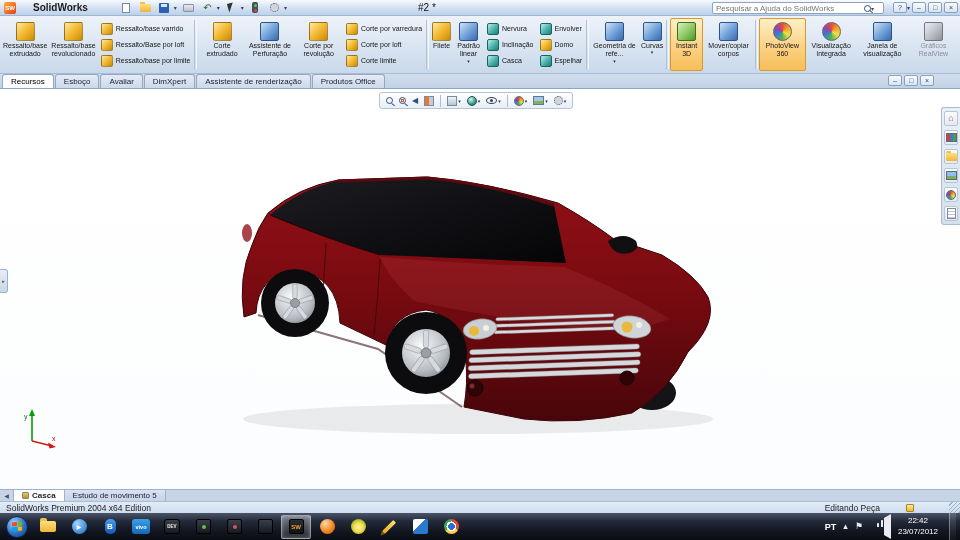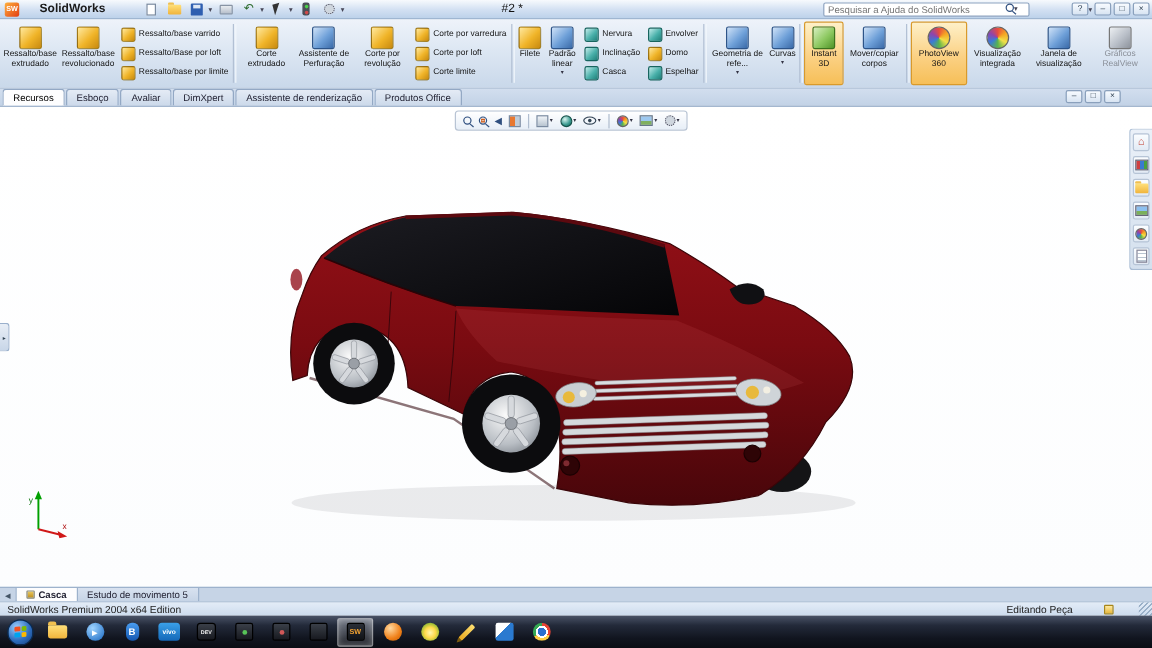--- a/index.html
+++ b/index.html
@@ -9,21 +9,21 @@
   i{font-style:normal}
 
   
   #titlebar{height:16px;background:linear-gradient(#f7fafd,#d2e0f2 55%,#bdd2ea);border-bottom:1px solid #9fb6d1;display:flex;align-items:center;padding:0 4px;gap:17px;position:relative;z-index:5}
   .swlogo{width:12px;height:12px;border-radius:2px;background:linear-gradient(135deg,#ffb23e,#e23c12);display:flex;align-items:center;justify-content:center;color:#fff;font-size:6px;font-weight:bold;flex:none}
   .appname{font-size:10px;font-weight:bold;color:#1a1a1a;margin-right:14px}
   .tb{display:flex;align-items:center;gap:4px}
   .tbi{width:15px;height:14px;display:flex;align-items:center;justify-content:center;border-radius:2px}
   .caret{font-size:6px;color:#445;margin-left:-2px}
   .doctitle{position:absolute;left:418px;top:2px;font-size:10px;color:#111}
-  .search{position:absolute;right:102px;top:2px;display:flex;background:#fff;border:1px solid #8ea4c0;border-radius:2px;height:12px;width:172px;padding:0 3px;gap:2px}
+  .search{position:absolute;right:76px;top:2px;display:flex;align-items:center;background:#fff;border:1px solid #8ea4c0;border-radius:2px;height:12px;width:172px;padding:0 3px;gap:2px}
   .search input{border:none;outline:none;font-size:8px;width:146px;font-family:inherit;background:transparent;color:#555}
   .mag{width:7px;height:7px;border:1.4px solid #2f4f7f;border-radius:50%;position:relative;display:inline-block;flex:none}
   .mag::after{content:"";position:absolute;width:4px;height:1.4px;background:#2f4f7f;right:-3px;bottom:-2px;transform:rotate(40deg)}
   .mag.area::before{content:"";position:absolute;inset:1px;border:1px dashed #d06020}
   .titctl{position:absolute;right:2px;top:2px;display:flex;gap:2px;align-items:center}
   .wbtn{min-width:14px;height:11px;border:1px solid #8aa0bc;background:linear-gradient(#f8fbff,#d8e4f2);font-size:7px;display:flex;align-items:center;justify-content:center;border-radius:2px;color:#345;padding:0 2px}
 
   
   .pageic{width:8px;height:10px;background:#fff;border:1px solid #7a8aa0}
   .folderic{width:11px;height:8px;background:linear-gradient(#ffe07a,#f0b43c);border-radius:1px;position:relative}
@@ -94,21 +94,21 @@
   .propic{width:9px;height:11px;background:repeating-linear-gradient(#fff 0 2px,#b8c4d0 2px 3px);border:1px solid #889}
 
   
   #doctabs{position:absolute;top:489px;left:0;width:960px;height:12px;background:#c6d4e6;border-top:1px solid #9db2cc;display:flex;align-items:stretch;font-size:8px}
   .dscroll{width:14px;display:flex;align-items:center;justify-content:center;font-size:6px;color:#456;border-right:1px solid #9db2cc}
   .dtab{padding:0 8px;display:flex;align-items:center;gap:3px;border-right:1px solid #9db2cc;background:linear-gradient(#d8e2f0,#c6d4e6);color:#223}
   .dtab.active{background:#fdfdfe;font-weight:bold}
   .dticon{width:7px;height:7px;background:linear-gradient(#e8c860,#c09020);border:1px solid #887;border-radius:1px}
 
   #statusbar{position:absolute;top:501px;left:0;width:960px;height:12px;background:linear-gradient(#e3ecf7,#cddcee);border-top:1px solid #a8bcd4;display:flex;align-items:center;font-size:8.5px;color:#222;padding:0 6px}
-  #statusright{margin-left:auto;display:flex;align-items:center;gap:26px;margin-right:26px}
+  #statusright{margin-left:auto;display:flex;align-items:center;gap:26px;margin-right:40px}
   .noteic{width:8px;height:8px;background:linear-gradient(#ffe9a0,#e8b93c);border:1px solid #a88618;border-radius:1px}
   .grip{position:absolute;right:0;bottom:0;width:11px;height:11px;background:repeating-linear-gradient(135deg,transparent 0 2px,#9ab0c8 2px 3px)}
 
   
   #taskbar{position:absolute;top:513px;left:0;width:960px;height:27px;background:linear-gradient(#4b5468,#232a3a 30%,#11151f 70%,#0a0d14);display:flex;align-items:center;padding:0 2px;gap:1px}
   .torb{width:22px;height:22px;border-radius:50%;background:radial-gradient(circle at 35% 30%,#9fd0ff,#2f6fc0 55%,#123c78);border:1px solid #0a2a50;display:flex;align-items:center;justify-content:center;margin:0 4px;flex:none}
   .tflag{width:10px;height:9px;display:grid;grid-template-columns:1fr 1fr;gap:1px;transform:skewY(-5deg)}
   .tflag i{border-radius:1px}
   .fq1{background:#f25022}.fq2{background:#7fba00}.fq3{background:#00a4ef}.fq4{background:#ffb900}
   .tbtn{width:30px;height:24px;border-radius:2px;display:flex;align-items:center;justify-content:center;border:1px solid transparent;flex:none}
@@ -585,13 +585,26 @@
   <button class="tbtn">
       <span class="i-pencil"></span>
     </button>
   <button class="tbtn">
       <span class="i-bw"></span>
     </button>
   <button class="tbtn">
       <span class="i-chrome"></span>
     </button>
 
+  <div class="tray">
+    <span class="lang">PT</span>
+    <button class="trayg">▴</button>
+    <button class="trayg">⚑</button>
+    <button><span class="i-shield"></span></button>
+    <button><span class="i-net"><i class="b1"></i><i class="b2"></i><i class="b3"></i></span></button>
+    <button><span class="i-vol"></span></button>
+    <button class="clock">
+      <div>22:42</div>
+      <div>23/07/2012</div>
+    </button>
+    <span class="showdesk"></span>
+  </div>
 </div>
 
 </body></html>

